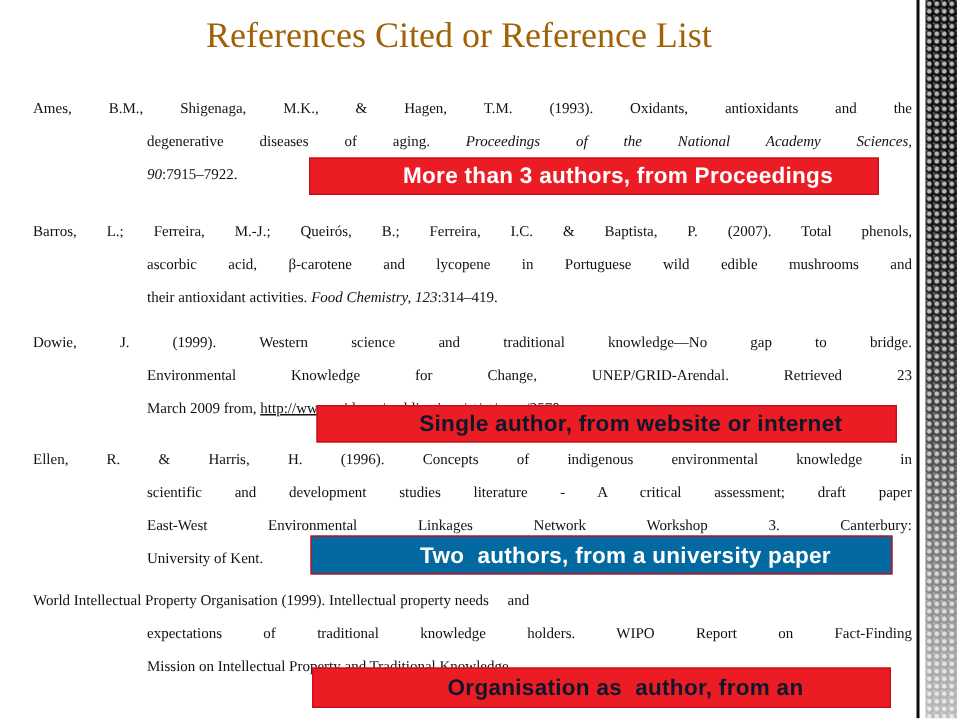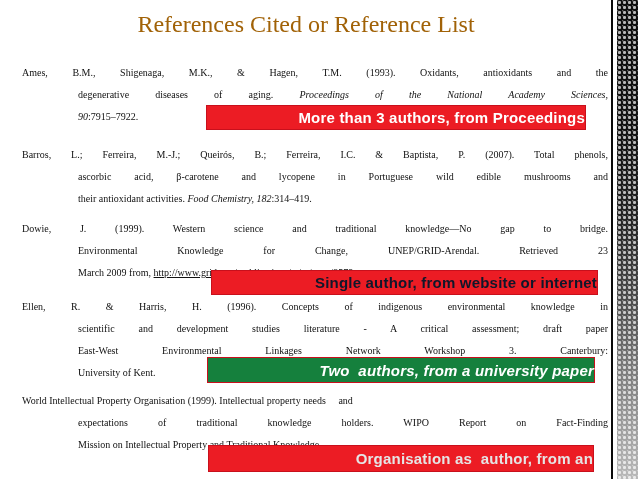--- a/index.html
+++ b/index.html
@@ -9,25 +9,25 @@
   }
   .slide-title{
     position:absolute; top:8px; left:0; width:612px;
     text-align:center; font-size:24px; line-height:32px; color:#a16207;
   }
   #refs{ position:absolute; top:0; left:22px; width:586px; }
   .ref{ position:absolute; left:0; width:586px; }
   .ref-1{top:62px} .ref-2{top:144px} .ref-3{top:218px} .ref-4{top:296px} .ref-5{top:390px}
   .line{ font-size:10px; line-height:22px; height:22px; white-space:normal;font-family:Liberation Serif, serif; }
   .line.just{ text-align:justify; text-align-last:justify; }
-  .line.ind{ margin-left:56px; }
+  .line.ind{ margin-left:76px; }
   .seg-i{ font-style:italic; }
   .seg-u{ text-decoration:underline; cursor:pointer; }
   .callout{
-    position:absolute; display:flex; align-items:center; justify-content:flex-end;
+    position:absolute; display:flex; align-items:center; justify-content:center;
     color:#fff; font-family:"Liberation Sans","DejaVu Sans",sans-serif;
     font-weight:bold; font-size:15px; letter-spacing:.2px;
     border:1px solid #c8101c; box-sizing:border-box;padding-left:32px;
   }
   .callout-1{left:206px;top:105px;width:380px;height:25px}
   .callout-2{left:211px;top:270px;width:387px;height:25px}
   .callout-3{left:207px;top:357px;width:388px;height:26px}
   .callout-4{left:208px;top:445px;width:386px;height:27px}
   .strip-divider{
     position:absolute; top:0; right:25px; width:2px; height:479px; background:#0a0a0a;
@@ -49,21 +49,21 @@
 
   <div id="refs">
       <div class="ref ref-1">
         <div class="line just"><span>Ames, B.M., Shigenaga, M.K., &amp; Hagen, T.M. (1993). Oxidants, antioxidants and the</span></div>
         <div class="line just ind"><span>degenerative diseases of aging. </span><span class="seg-i">Proceedings of the National Academy Sciences,</span></div>
         <div class="line ind"><span class="seg-i">90</span><span>:7915–7922.</span></div>
       </div>
       <div class="ref ref-2">
         <div class="line just"><span>Barros, L.; Ferreira, M.-J.; Queirós, B.; Ferreira, I.C. &amp; Baptista, P. (2007). Total phenols,</span></div>
         <div class="line just ind"><span>ascorbic acid, β-carotene and lycopene in Portuguese wild edible mushrooms and</span></div>
-        <div class="line ind"><span>their antioxidant activities. </span><span class="seg-i">Food Chemistry, 182</span><span>:314–419.</span></div>
+        <div class="line ind"><span>their antioxidant activities. </span><span class="seg-i">Food Chemistry, 123</span><span>:314–419.</span></div>
       </div>
       <div class="ref ref-3">
         <div class="line just"><span>Dowie, J. (1999). Western science and traditional knowledge—No gap to bridge.</span></div>
         <div class="line just ind"><span>Environmental Knowledge for Change, UNEP/GRID-Arendal. Retrieved 23</span></div>
         <div class="line ind"><span>March 2009 from, </span><span class="seg-u">http://www.grida.no/ publications/et/pt/page/2579.aspx</span></div>
       </div>
       <div class="ref ref-4">
         <div class="line just"><span>Ellen, R. &amp; Harris, H. (1996). Concepts of indigenous environmental knowledge in</span></div>
         <div class="line just ind"><span>scientific and development studies literature - A critical assessment; draft paper</span></div>
         <div class="line just ind"><span>East-West Environmental Linkages Network Workshop 3. Canterbury:</span></div>
@@ -75,22 +75,22 @@
         <div class="line ind"><span>Mission on Intellectual Property and Traditional Knowledge.</span></div>
       </div>
     </div>
 
   <div class="callout callout-1" style="background: rgb(236, 28, 36); color: rgb(255, 255, 255);">
     <span>More than 3 authors, from Proceedings</span>
   </div>
   <div class="callout callout-2" style="background: rgb(236, 28, 36); color: #0f172a;">
     <span>Single author, from website or internet</span>
   </div>
-  <div class="callout callout-3" style="background: #15803d; color: rgb(255, 255, 255); font-style: italic;">
+  <div class="callout callout-3" style="background: #0369a1; color: rgb(255, 255, 255);">
     <span>Two&nbsp; authors, from a university paper</span>
   </div>
-  <div class="callout callout-4" style="background: rgb(236, 28, 36); color: #e5e5e5;">
+  <div class="callout callout-4" style="background: rgb(236, 28, 36); color: #0f172a;">
     <span>Organisation as&nbsp; author, from an</span>
   </div>
 
   <div class="strip-divider"></div>
   <div class="texture-strip"></div>
 </div>
 
 </body></html>

